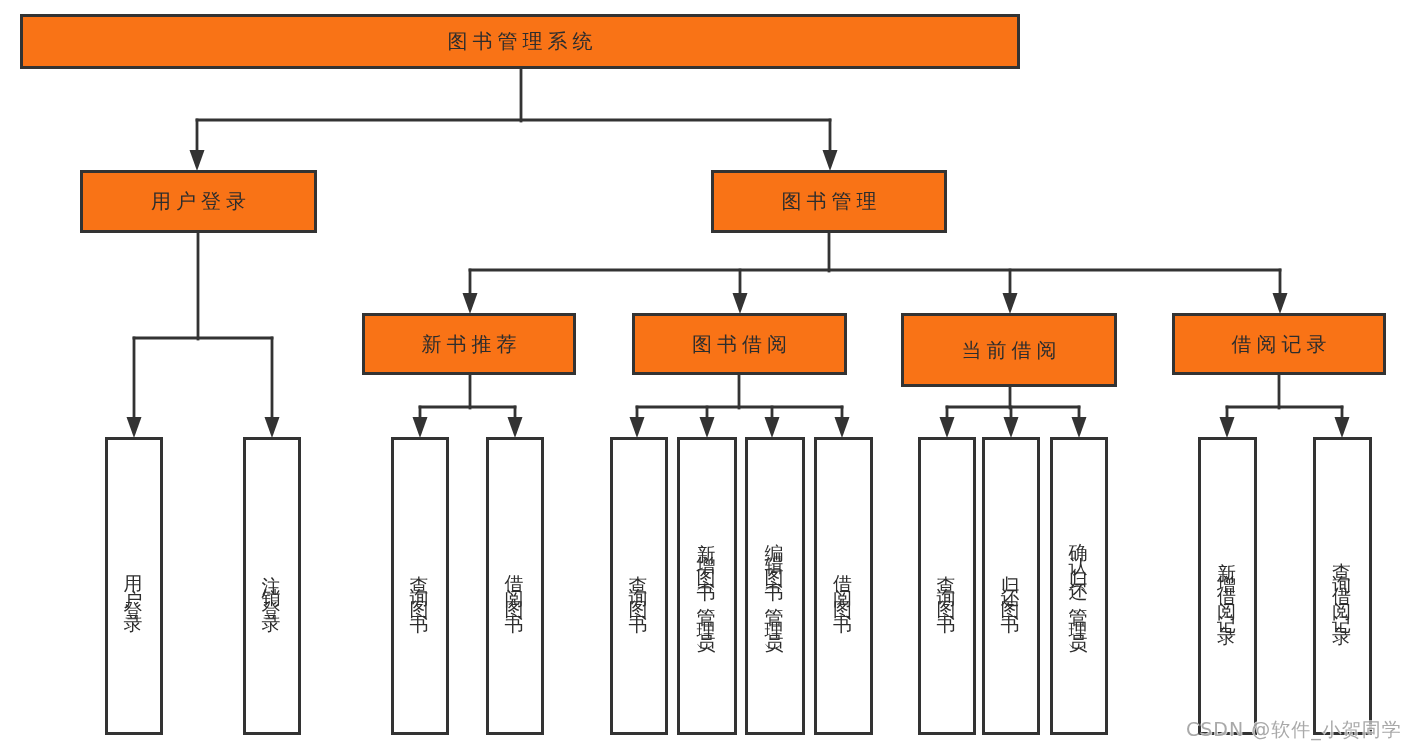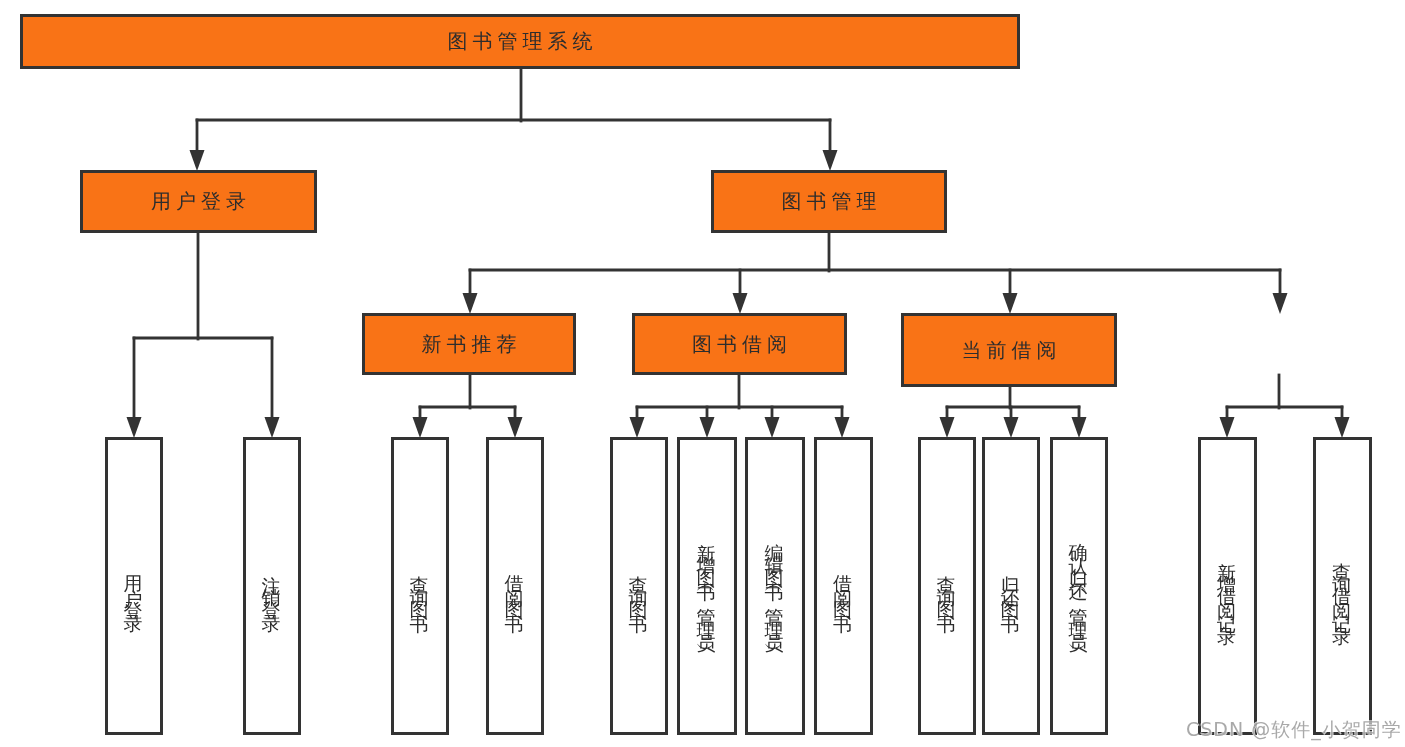--- a/index.html
+++ b/index.html
@@ -95,20 +95,21 @@
     </svg>
 
   <div class="hbox" style="left:20px;top:14px;width:1000px;height:55px">图书管理系统</div>
 
   <div class="hbox" style="left:80px;top:170px;width:237px;height:63px">用户登录</div>
   <div class="hbox" style="left:711px;top:170px;width:236px;height:63px">图书管理</div>
 
   <div class="hbox" style="left:362px;top:313px;width:214px;height:62px">新书推荐</div>
   <div class="hbox" style="left:632px;top:313px;width:215px;height:62px">图书借阅</div>
   <div class="hbox" style="left:901px;top:313px;width:216px;height:74px">当前借阅</div>
+  <div class="hbox" style="left:1172px;top:313px;width:214px;height:62px">借阅记录</div>
 
   <div class="vbox" style="left:105px;width:58px">
     <span class="vtext">用户登录</span>
   </div>
   <div class="vbox" style="left:243px;width:58px">
     <span class="vtext">注销登录</span>
   </div>
 
   <div class="vbox" style="left:391px;width:58px">
     <span class="vtext">查询图书</span>

